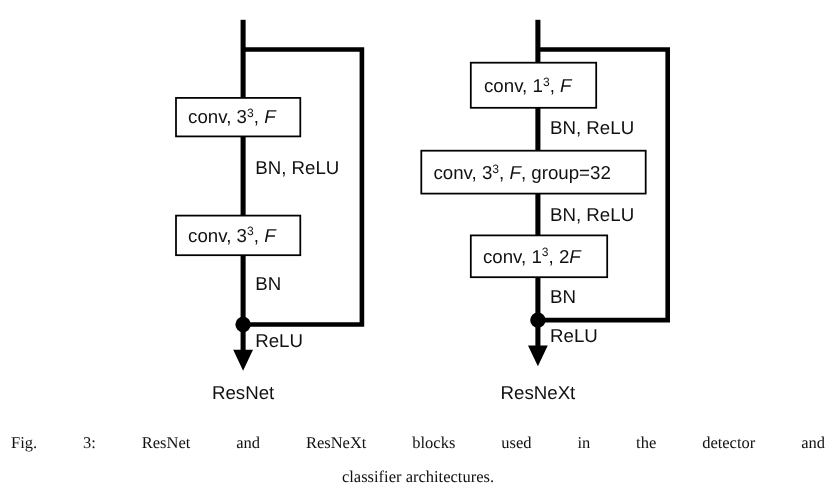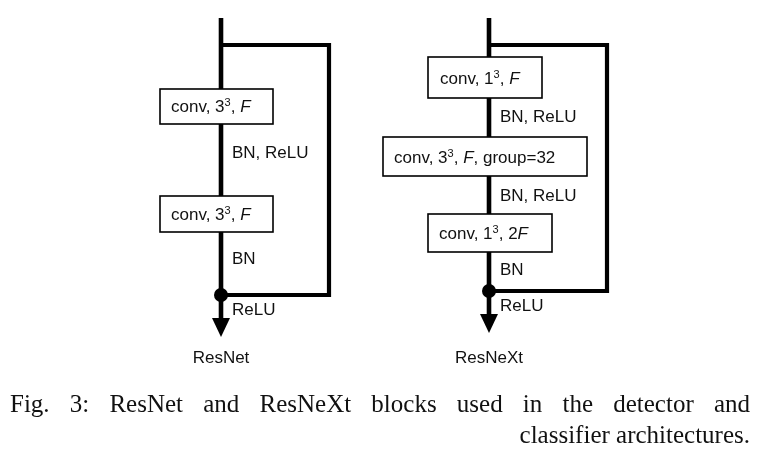--- a/index.html
+++ b/index.html
@@ -70,35 +70,35 @@
   .node {
     fill: #000000;
   }
 
   #caption {
     position: absolute;
     left: 10px;
     top: 388px;
     width: 740px;
     font-family: "Liberation Serif", serif;
-    font-size: 25px;
+    font-size: 15px;
     line-height: 31px;
     color: #111111;
     text-align: justify;
     text-justify: inter-word;
   }
   #caption .capline {
     display: block;
   }
   #caption .line1 {
     text-align: justify;
     text-align-last: justify;
   }
   #caption .line2 {
-    text-align: right;
+    text-align: center;
   }
 </style>
 </head>
 <body>
 
 <div id="figure-area">
   <svg id="figure-svg" width="760" height="381" viewBox="0 0 760 381">
 
     <g>
 

